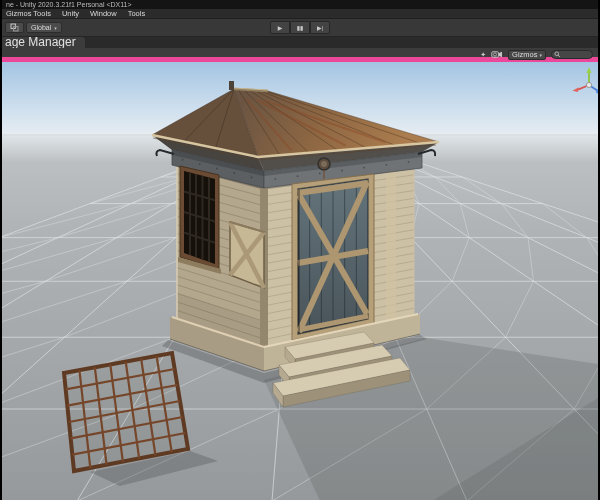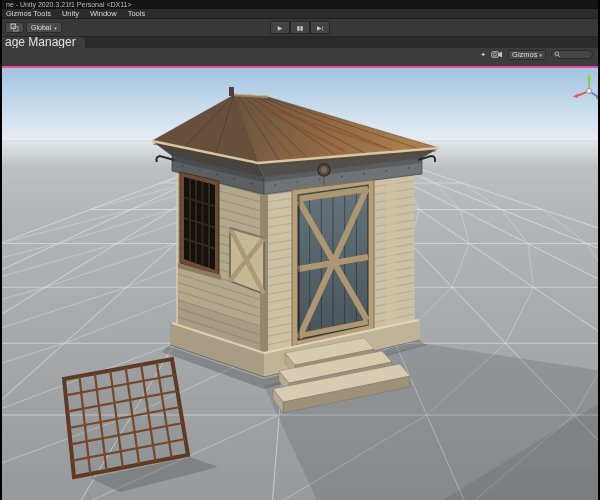--- a/index.html
+++ b/index.html
@@ -16,21 +16,21 @@
     font-size:7px;display:flex;align-items:center;padding:0 4px;gap:3px;box-sizing:border-box;}
   .tool-btn .arr{font-size:5px;color:#bbb;}
   .play-cluster{position:absolute;left:50%;top:2px;transform:translateX(-50%);display:flex;}
   .pbtn{width:20px;height:13px;background:#434343;border:1px solid #272727;color:#c9c9c9;
     font-size:6px;display:flex;align-items:center;justify-content:center;box-sizing:border-box;}
   .pbtn:first-child{border-radius:2px 0 0 2px;}
   .pbtn:last-child{border-radius:0 2px 2px 0;}
   .tabbar{height:11px;background:#2a2a2a;display:flex;align-items:flex-end;}
   .tab{height:11px;background:#3c3c3c;color:#e2e2e2;font-size:12px;line-height:11px;
     padding:0 9px 0 3px;border-top-right-radius:3px;}
-  .scenebar{height:20px;background:#3c3c3c;border-bottom:2px solid #ec4899;box-sizing:border-box;position:relative;}
+  .scenebar{height:14px;background:#3c3c3c;border-bottom:5px solid #ec4899;box-sizing:border-box;position:relative;}
   .right-cluster{position:absolute;right:5px;top:1px;height:11px;display:flex;align-items:center;gap:5px;}
   .sb-icon{color:#c8c8c8;font-size:7px;line-height:11px;}
   .gizmos-btn{display:flex;align-items:center;gap:2px;color:#dcdcdc;font-size:7.5px;
     background:#474747;border:1px solid #2a2a2a;border-radius:2px;height:10px;padding:0 3px;box-sizing:border-box;}
   .gizmos-btn .arr{font-size:5px;color:#bbb;}
   .search-pill{width:42px;height:9px;background:#464646;border:1px solid #2a2a2a;border-radius:5px;
     display:flex;align-items:center;padding-left:2px;box-sizing:border-box;}
   .viewport{position:relative;height:439px;background:#9a9da0;overflow:hidden;}
   #scene-svg{position:absolute;left:0;top:0;}
 </style>

